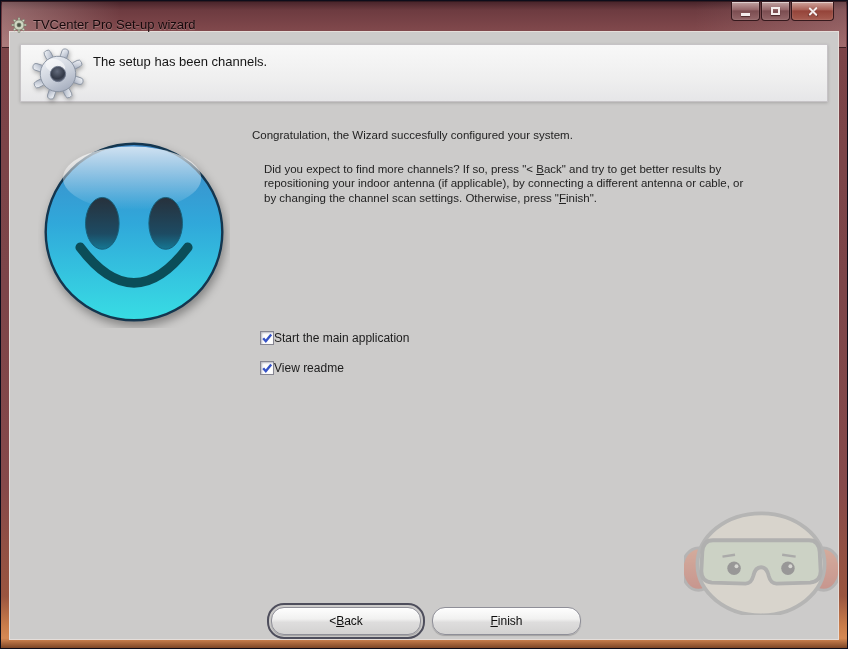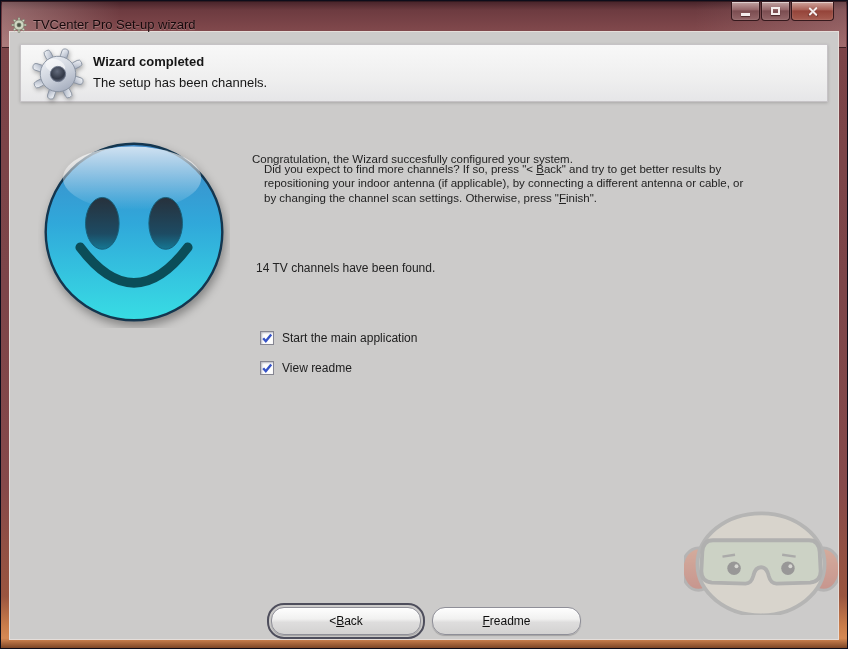--- a/index.html
+++ b/index.html
@@ -48,25 +48,25 @@
     border:1px solid #c6c3c6;box-shadow:0 1px 3px rgba(0,0,0,.18);
   }
   .hdr-gear{position:absolute;left:10px;top:2px;}
   .hdr-text{position:absolute;left:72px;top:9px;color:#161616;}
   .hdr-title{font-size:13px;font-weight:bold;margin:0 0 6px 0;}
   .hdr-sub{font-size:13px;margin:0;}
   
   .smiley{position:absolute;left:28px;top:104px;width:192px;height:192px;}
   
   .para{position:absolute;left:242px;width:482px;color:#232323;font-size:11.5px;line-height:1.3;}
-  .p1{top:108px;}
+  .p1{top:84px;}
   .p2{top:118px;margin-left:12px;}
   .channels{position:absolute;left:246px;top:217px;color:#232323;font-size:12px;}
   
-  .cbrow{position:absolute;left:250px;height:17px;display:flex;align-items:center;gap:8px;cursor:pointer;}
+  .cbrow{position:absolute;left:250px;height:17px;display:flex;align-items:center;gap:0;cursor:pointer;}
   .cb1{top:297px;} .cb2{top:327px;text-align:center;}
   .cbbox{width:14px;height:14px;background:#fefefe;border:1px solid #868692;
     box-shadow:inset 1px 1px 2px rgba(80,80,105,.4);display:flex;align-items:center;justify-content:center;flex:0 0 auto;}
   .cblabel{font-size:12px;color:#1c1c1c;}
   
   .mascot{position:absolute;left:674px;top:447px;width:154px;height:136px;opacity:.42;z-index:1;}
   
   .btn{
     position:absolute;top:575px;height:28px;border:1px solid #8f8f98;border-radius:13px;
     background:linear-gradient(180deg,#fefefe 0%,#f1f1f0 42%,#dedddd 55%,#d3d2d1 100%);
@@ -137,21 +137,20 @@
           <rect x="28" y="1" width="8" height="13" rx="3.5" transform="rotate(180 32 32)"></rect>
           <rect x="28" y="1" width="8" height="13" rx="3.5" transform="rotate(225 32 32)"></rect>
           <rect x="28" y="1" width="8" height="13" rx="3.5" transform="rotate(270 32 32)"></rect>
           <rect x="28" y="1" width="8" height="13" rx="3.5" transform="rotate(315 32 32)"></rect>
           <circle cx="32" cy="32" r="21"></circle>
           <ellipse cx="26" cy="24" rx="12" ry="8" fill="rgba(255,255,255,.55)" stroke="none"></ellipse>
           <circle cx="32" cy="32" r="9" fill="url(#gh)" stroke="#6b7386"></circle>
         </g>
       </svg>
       <div class="hdr-text">
-        <p class="hdr-title">Wizard completed</p>
         <p class="hdr-sub">The setup has been channels.</p>
       </div>
     </div>
 
     <svg class="smiley" viewBox="0 0 200 200">
       <defs>
         <linearGradient id="faceGrad" x1="0" y1="0" x2="0" y2="1">
           <stop offset="0" stop-color="#4089c8"></stop>
             <stop offset=".45" stop-color="#30a8da"></stop>
             <stop offset="1" stop-color="#38dde4"></stop>
@@ -170,21 +169,20 @@
         <circle cx="100" cy="100" r="92" fill="url(#faceGrad)" stroke="#14364f" stroke-width="2.5"></circle>
         <ellipse cx="98" cy="44" rx="72" ry="33" fill="url(#glossGrad)"></ellipse>
         <ellipse cx="67" cy="91" rx="17.5" ry="27" fill="url(#eyeGrad)" stroke="#175e78" stroke-width="1"></ellipse>
         <ellipse cx="133" cy="91" rx="17.5" ry="27" fill="url(#eyeGrad)" stroke="#175e78" stroke-width="1"></ellipse>
         <path d="M44,116 Q100,190 156,116" fill="none" stroke="#0b4d58" stroke-width="10" stroke-linecap="round"></path>
       </g>
     </svg>
 
     <p class="para p1">Congratulation, the Wizard succesfully configured your system.</p>
     <p class="para p2"><span>Did you expect to find more channels? If so, press "&lt; </span><span class="u">B</span><span>ack" and try to get better results by repositioning your indoor antenna (if applicable), by connecting a different antenna or cable, or by changing the channel scan settings. Otherwise, press "</span><span class="u">F</span><span>inish".</span></p>
-    <p class="channels">14 TV channels have been found.</p>
 
     <div class="cbrow cb1">
       <span class="cbbox">
         <svg width="12" height="12" viewBox="0 0 12 12">
           <path d="M2.2,6.2 L4.8,9.2 L10.2,2.4" fill="none" stroke="#3653c6" stroke-width="2.4"></path>
         </svg>
       </span>
       <span class="cblabel">Start the main application</span>
     </div>
     <div class="cbrow cb2">
@@ -219,17 +217,17 @@
       </g>
     </svg>
 
     <button class="btn btn-back">
         <span>&lt; </span>
         <span class="u">B</span>
         <span>ack</span>
       </button>
     <button class="btn btn-finish">
         <span class="u">F</span>
-        <span>readme</span>
+        <span>inish</span>
       </button>
 
   </div>
 </div>
 
 </body></html>

